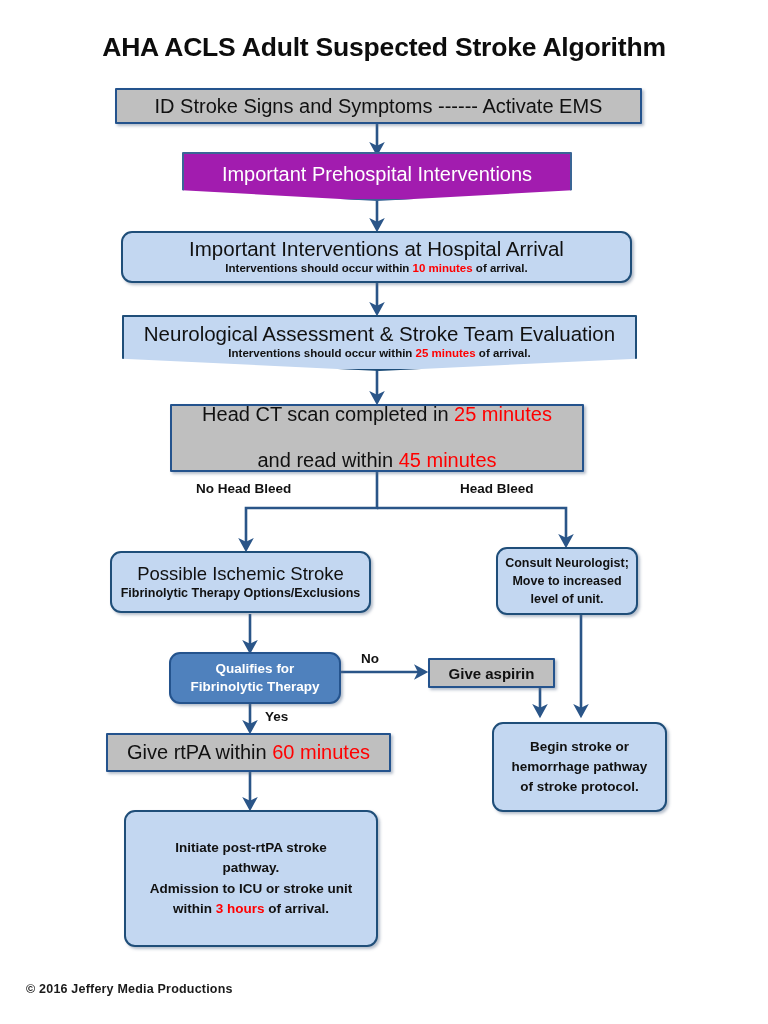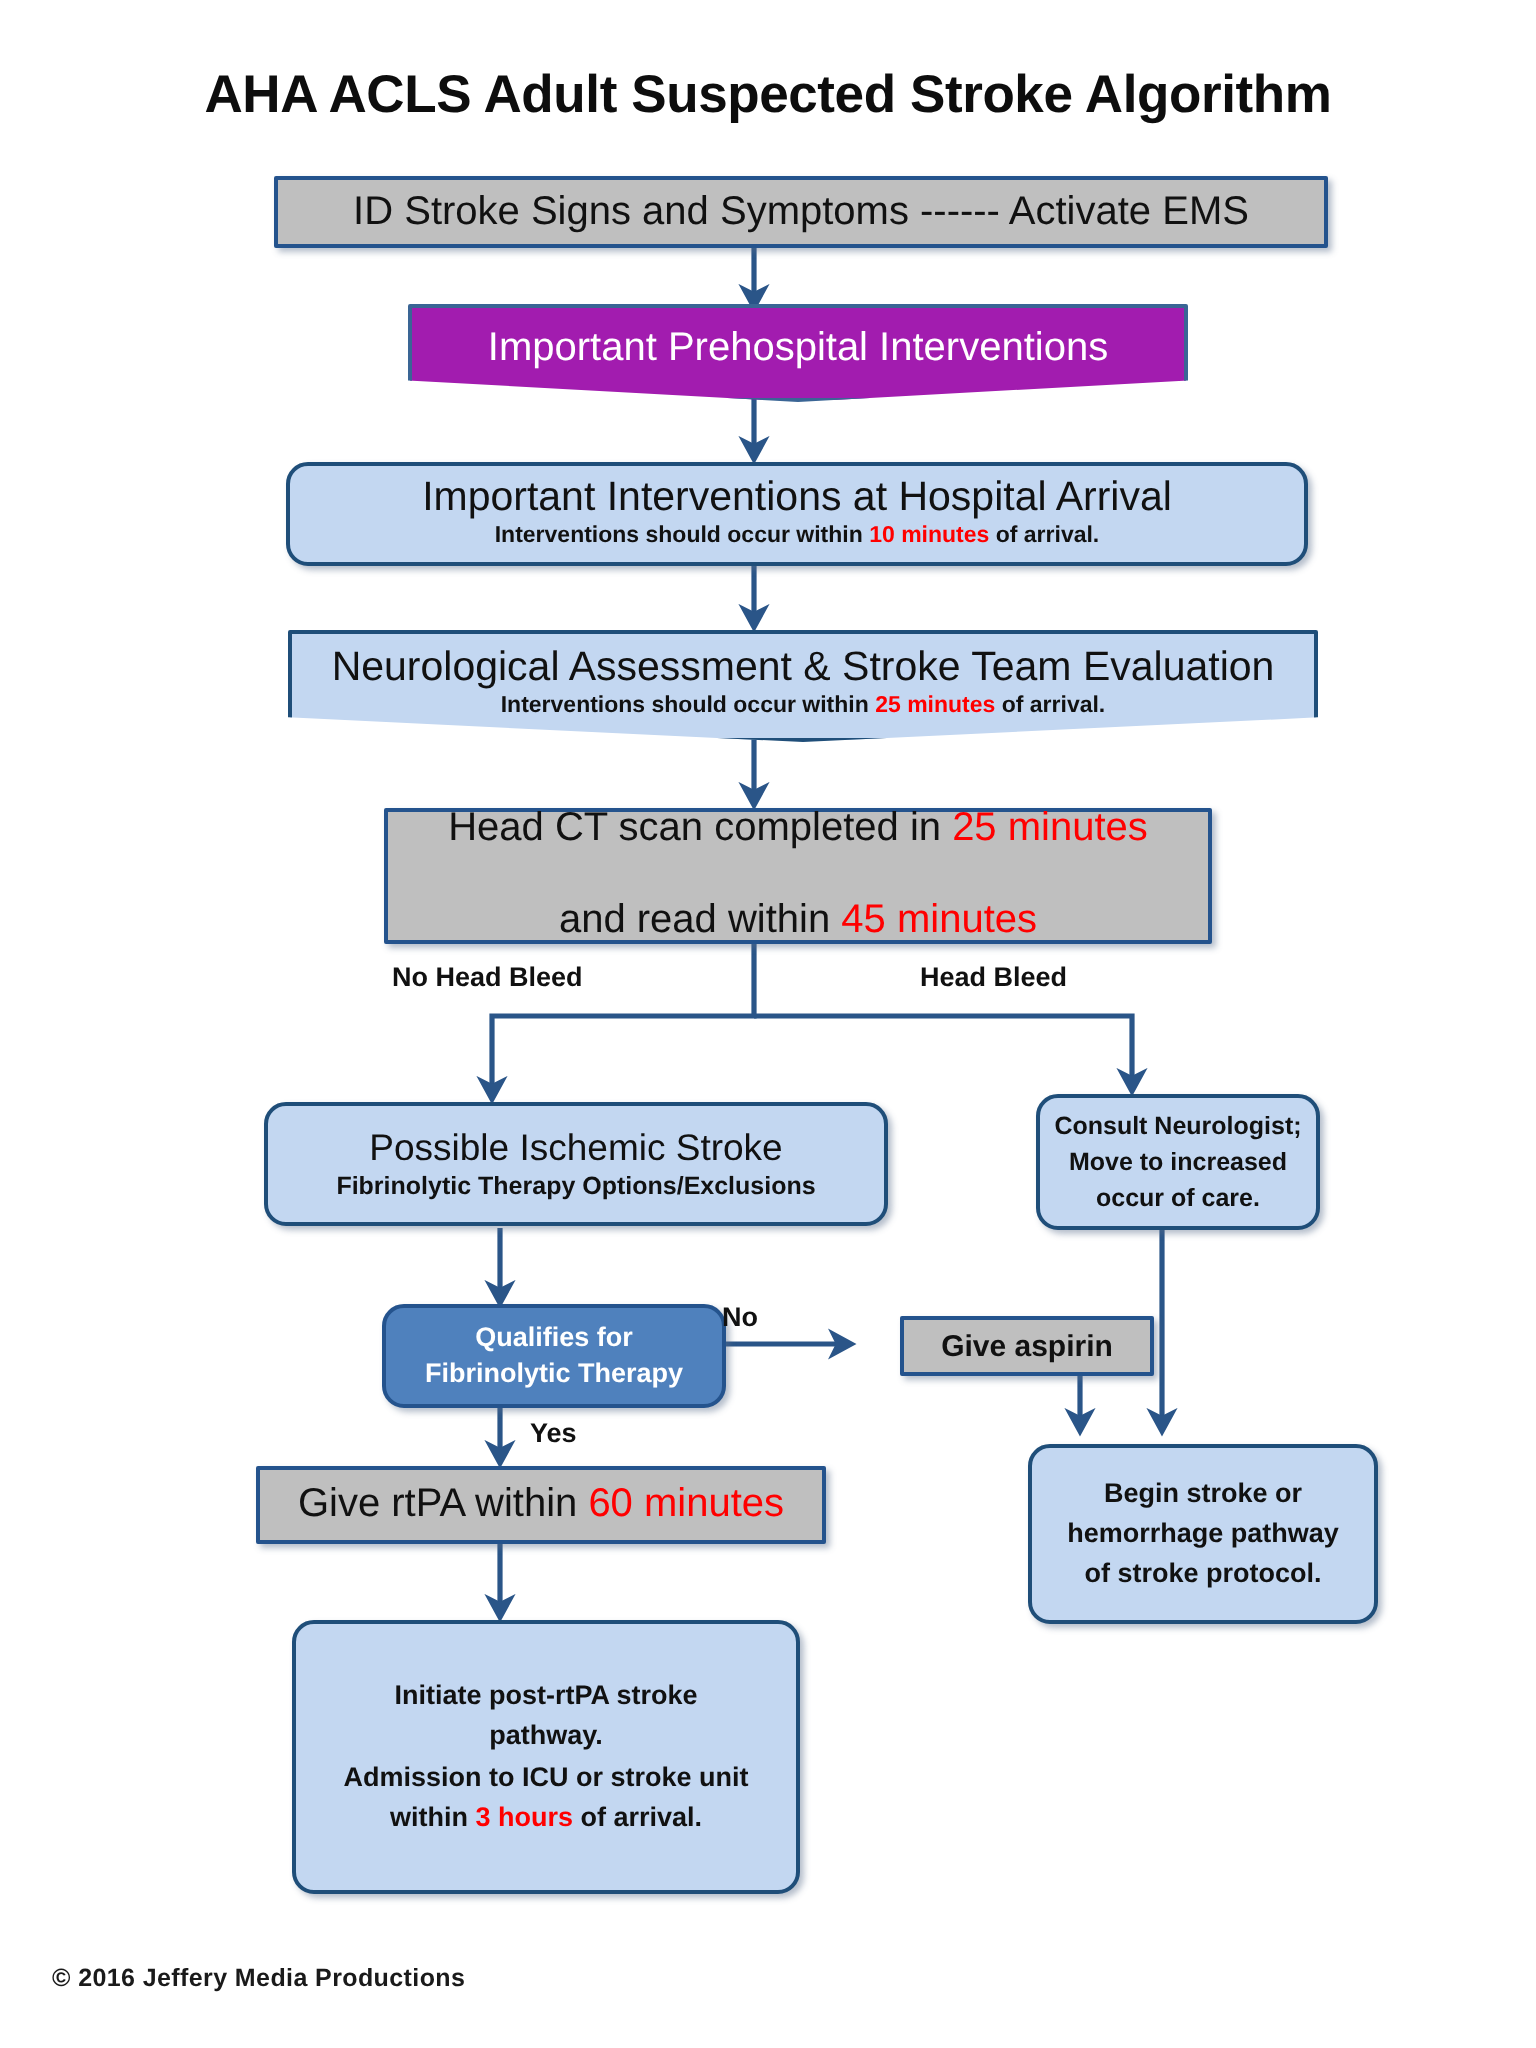--- a/index.html
+++ b/index.html
@@ -41,21 +41,20 @@
 
   .node {
     position: absolute;
     box-sizing: border-box;
     display: flex;
     flex-direction: column;
     align-items: center;
     justify-content: center;
     text-align: center;
     z-index: 3;
-    margin-left: 22px;
   }
 
   
   .fill-grey   { background: #bfbfbf; border: 2.5px solid #24538d; }
   .fill-ltblue { background: #c3d7f1; border: 2.5px solid #1f4e79; }
   .fill-blue   { background: #4f81bd; border: 2.5px solid #24538d; color: #ffffff; }
   .fill-olive  { background: #a21caf; border: 2.5px solid #3a6595; color: #ffffff; }
 
   .rounded   { border-radius: 11px; }
   .sq        { border-radius: 1px; }
@@ -165,29 +164,29 @@
       <span>Head CT scan completed in </span><span class="red">25 minutes</span>
     </div>
     <div class="ctline">
       <span>and read within </span><span class="red">45 minutes</span>
     </div>
   </div>
 
   <div class="edge-label" style="left:196px; top:481px;">No Head Bleed</div>
   <div class="edge-label" style="left:460px; top:481px;">Head Bleed</div>
 
-  <div class="node fill-ltblue rounded shadow" style="left:110px; top:551px; width:312px; height:62px;">
+  <div class="node fill-ltblue rounded shadow" style="left:110px; top:551px; width:261px; height:62px;">
     <div class="line1" style="font-size:18.5px;">Possible Ischemic Stroke</div>
     <div class="sub" style="font-size:12.5px;">Fibrinolytic Therapy Options/Exclusions</div>
   </div>
 
   <div class="node fill-ltblue rounded shadow" style="left:496px; top:547px; width:142px; height:68px;">
     <div class="small-body">Consult Neurologist;</div>
     <div class="small-body">Move to increased</div>
-    <div class="small-body">occur of care.</div>
+    <div class="small-body">level of unit.</div>
   </div>
 
   <div class="node fill-blue rounded shadow" style="left:169px; top:652px; width:172px; height:52px;">
     <div class="bold-white">Qualifies for</div>
     <div class="bold-white">Fibrinolytic Therapy</div>
   </div>
 
   <div class="edge-label" style="left:361px; top:651px;">No</div>
   <div class="edge-label" style="left:265px; top:709px;">Yes</div>
 

